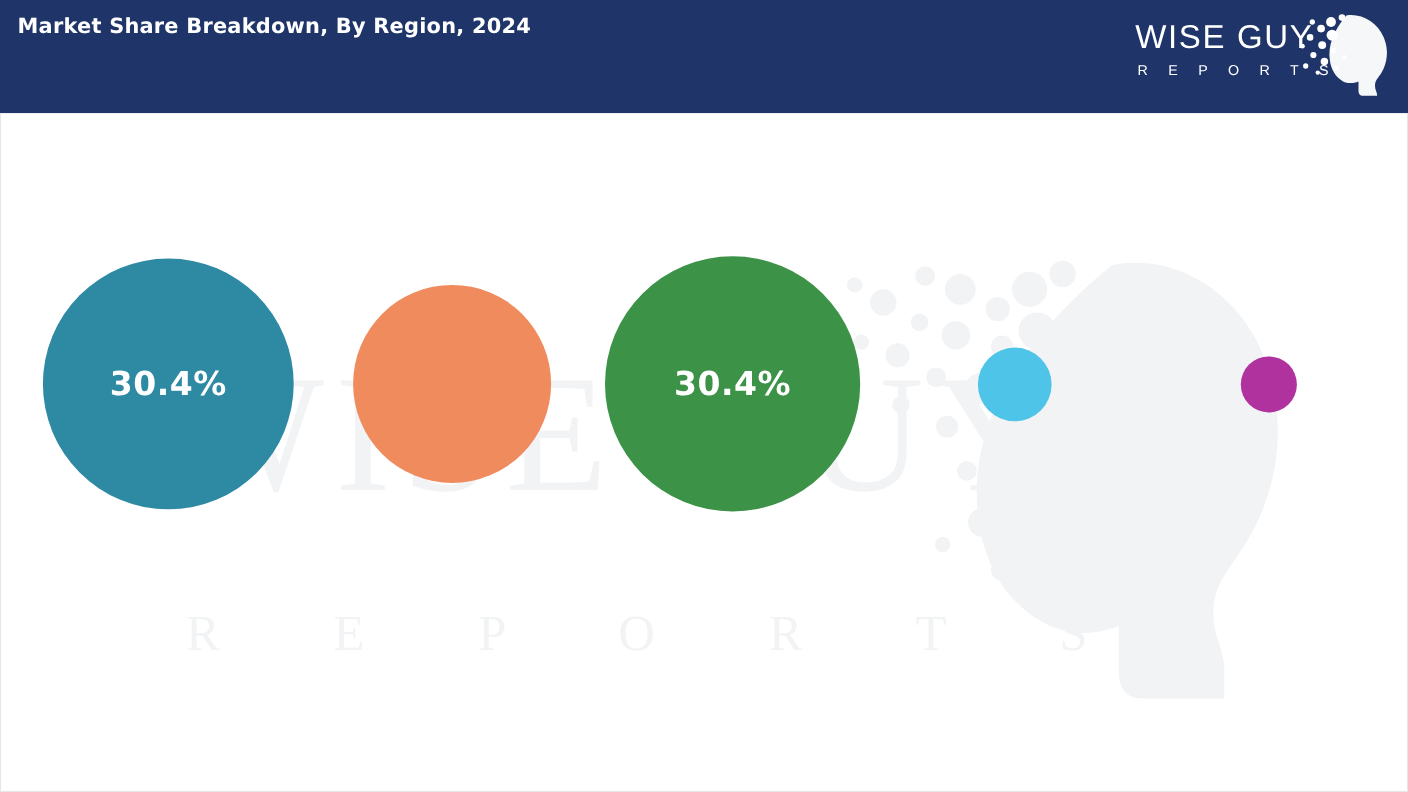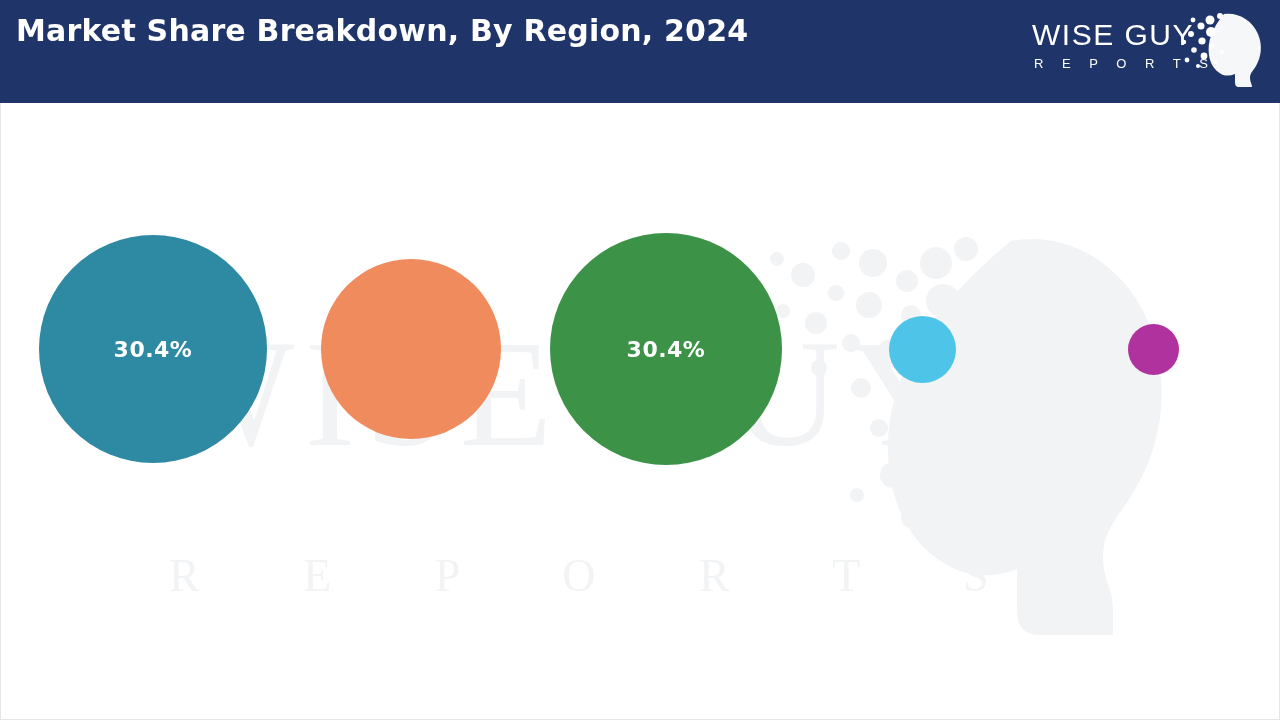--- a/index.html
+++ b/index.html
@@ -11,21 +11,21 @@
   }
   .page{position:relative;width:1280px;height:720px;background:#ffffff;}
 
   
   .header{
     position:absolute;left:0;top:0;width:1280px;height:103px;
     background:#1f3468;
   }
   .header-title{
     position:absolute;left:16px;top:13px;
-    font-size:30px;font-weight:bold;color:#ffffff;
+    font-size:19px;font-weight:bold;color:#ffffff;
     letter-spacing:0.2px;white-space:nowrap;
     font-family:"DejaVu Sans","Liberation Sans",sans-serif;
   }
 
   
   .logo{position:absolute;right:18px;top:8px;width:230px;height:86px;}
   .logo-wise{
     position:absolute;left:0;top:10px;width:178px;
     font-size:30px;font-weight:300;color:#ffffff;letter-spacing:1.5px;
     text-align:left;white-space:nowrap;
@@ -65,21 +65,21 @@
     font-family:"Liberation Serif",serif;
   }
   .wm-head{left:760px;top:120px;width:420px;height:430px;}
 
   
   .bubble{
     position:absolute;border-radius:50%;
     display:flex;align-items:center;justify-content:center;
   }
   .bubble-label{
-    color:#ffffff;font-weight:bold;font-size:22px;
+    color:#ffffff;font-weight:bold;font-size:30px;
     letter-spacing:0.5px;white-space:nowrap;
     font-family:"DejaVu Sans","Liberation Sans",sans-serif;
   }
 </style>
 </head>
 <body>
 
 <div class="page">
 
   <div class="header">

